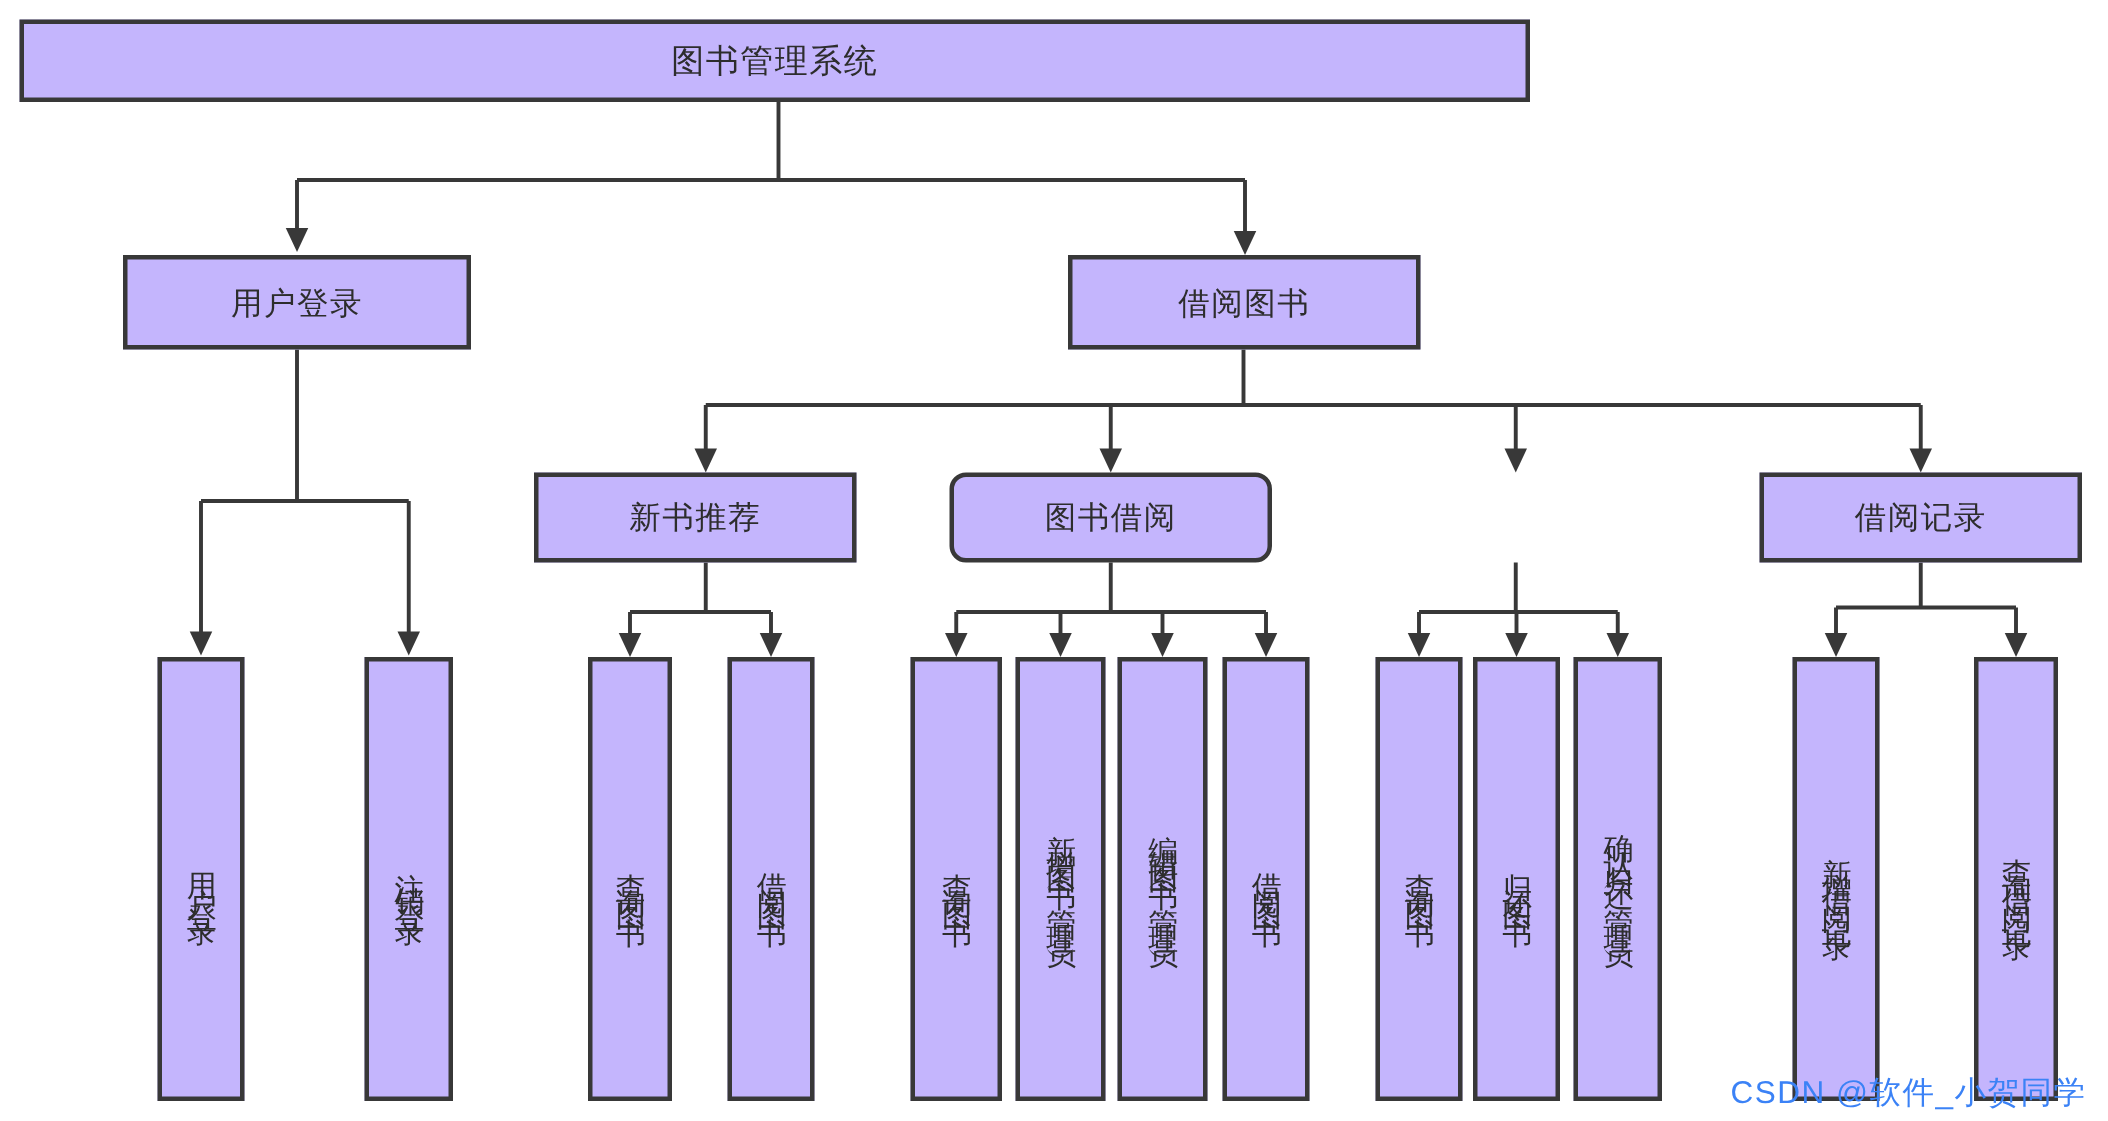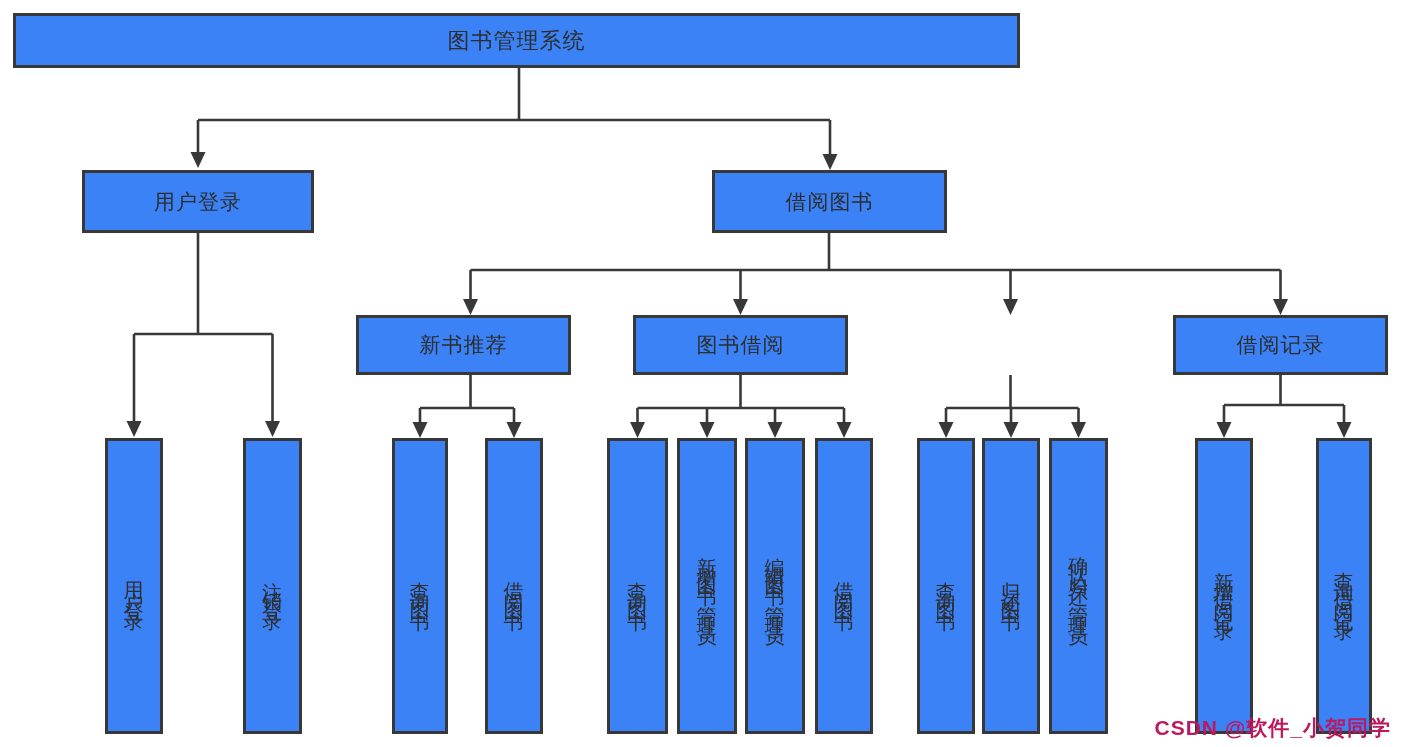--- a/index.html
+++ b/index.html
@@ -3,33 +3,33 @@
 <meta charset="utf-8">
 <style>
   html,body { margin:0; padding:0; background:#ffffff; }
   .stage {
     position:relative; width:1405px; height:747px; background:#ffffff;
     font-family:"Liberation Sans","DejaVu Sans",sans-serif;
     overflow:hidden;
   }
   .connectors { position:absolute; left:0; top:0; width:1405px; height:747px; }
   .box {
-    position:absolute; background:#3b82f6; border:3px solid #383838;
+    position:absolute; background:#c4b5fd; border:3px solid #383838;
     box-sizing:border-box; display:flex; align-items:center; justify-content:center;
     color:#2d2d2d;
   }
   .h-box { font-size:21px; letter-spacing:1px; white-space:nowrap; }
   .root-box { font-size:22px; }
   .v-box .vtext {
     writing-mode:vertical-rl; text-orientation:mixed;
     font-size:20px; line-height:1; letter-spacing:10px; white-space:nowrap;
   }
   .watermark {
     position:absolute; right:14px; bottom:5px;
-    font-size:21px; color:#be185d; letter-spacing:1px; white-space:nowrap;font-weight:bold;
+    font-size:21px; color:#3b82f6; letter-spacing:1px; white-space:nowrap;
   }
 </style>
 </head>
 <body>
 
 <div class="stage">
 
   <svg class="connectors" viewBox="0 0 1405 747" xmlns="http://www.w3.org/2000/svg">
     <g stroke="#383838" stroke-width="2.6" fill="none">
       <path d="M519,67 V120 M198,120 H830 M198,120 V156 M830,120 V158"></path>
@@ -62,21 +62,21 @@
       <polygon points="1336.5,422 1351.5,422 1344,438"></polygon>
     </g>
   </svg>
 
   <div class="box h-box root-box" style="left:13px; top:13px; width:1007px; height:55px;">图书管理系统</div>
 
   <div class="box h-box" style="left:82px; top:170px; width:232px; height:63px;">用户登录</div>
   <div class="box h-box" style="left:712px; top:170px; width:235px; height:63px;">借阅图书</div>
 
   <div class="box h-box" style="left:356px; top:315px; width:215px; height:60px;">新书推荐</div>
-  <div class="box h-box" style="left:633px; top:315px; width:215px; height:60px;">图书借阅</div>
+  <div class="box h-box" style="left:633px; top:315px; width:215px; height:60px;border-radius:11px;">图书借阅</div>
   <div class="box h-box" style="left:1173px; top:315px; width:215px; height:60px;">借阅记录</div>
 
   <div class="box v-box" style="left:105px; top:438px; width:58px; height:296px;">
     <span class="vtext">用户登录</span>
   </div>
   <div class="box v-box" style="left:243px; top:438px; width:59px; height:296px;">
     <span class="vtext">注销登录</span>
   </div>
 
   <div class="box v-box" style="left:392px; top:438px; width:56px; height:296px;">

